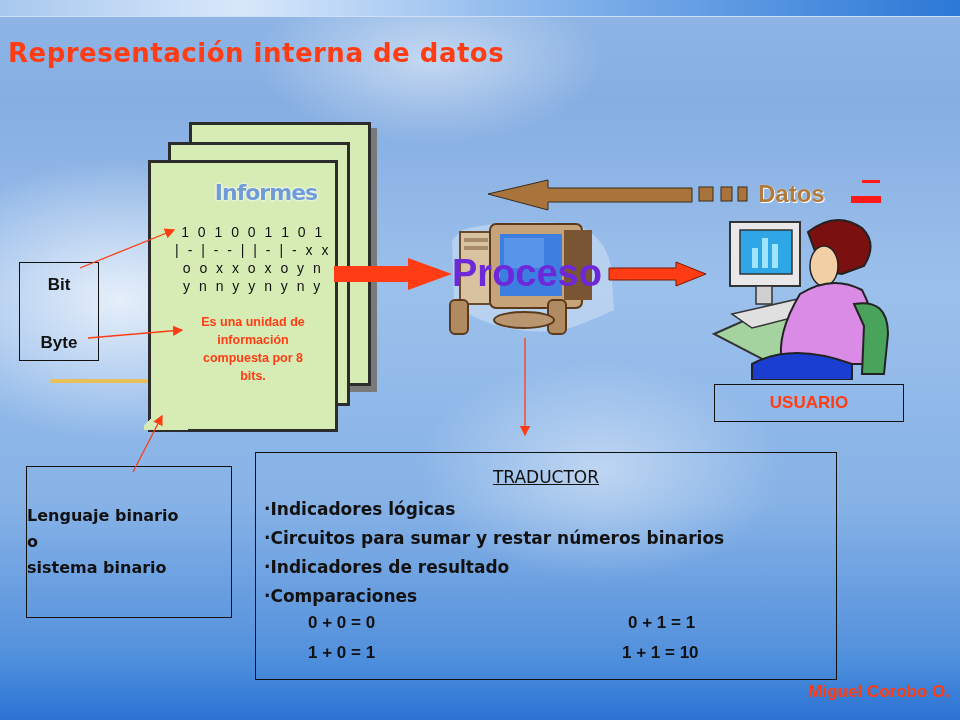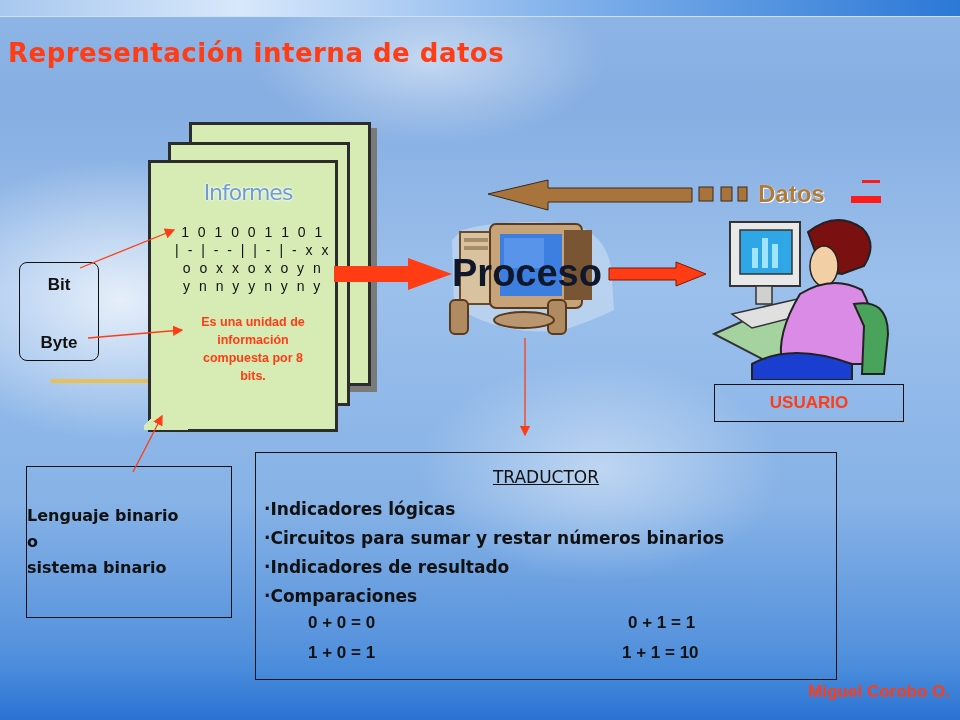--- a/index.html
+++ b/index.html
@@ -21,45 +21,45 @@
     position:absolute; left:0; top:646px; width:960px; height:74px;
     background:linear-gradient(180deg,rgba(255,255,255,0.0) 0%, rgba(70,140,220,0.5) 30%, rgba(40,110,210,0.8) 100%);
   }
   .title {
     position:absolute; left:8px; width:960px; top:38px; 
     font-family:"DejaVu Sans", sans-serif; font-weight:bold;
     font-size:26px; color:#ff3c14; letter-spacing:0.5px;
   }
   .box { position:absolute; border:1px solid #111; }
   .bitbox { left:19px; top:262px; width:78px; height:97px; text-align:center;
-    font-family:"Liberation Sans", sans-serif; font-weight:bold; font-size:17px; color:#111;border-radius:8px; }
+    font-family:"Liberation Sans", sans-serif; font-weight:bold; font-size:17px; color:#111; }
   .bitbox .bit { position:absolute; left:0; right:0; top:12px; }
   .bitbox .byte { position:absolute; left:0; right:0; top:70px; }
   .langbox { left:26px; top:466px; width:204px; height:150px;
     font-family:"DejaVu Sans", sans-serif; font-weight:bold; font-size:16px; color:#111;
     text-align:left; }
   .langbox .inner { position:absolute; top:36px; left:0; right:0; line-height:26px; }
   .page { position:absolute; background:#d6ecb4; border:3px solid #2c2c2c; }
   .page.p1 { left:189px; top:122px; width:176px; height:258px; box-shadow:6px 6px 0 #7a7a7a; }
   .page.p2 { left:168px; top:142px; width:176px; height:258px; }
   .page.p3 { left:148px; top:160px; width:184px; height:266px; }
   .fold { position:absolute; left:144px; top:378px; width:44px; height:52px;
     background:linear-gradient(135deg, transparent 50%, #d6ecb4 50%); }
   .goldline { position:absolute; left:50px; top:379px; width:100px; height:4px; background:#e8c05a; border-radius:2px; }
-  .informes { position:absolute; left:180px; top:180px; width:136px; text-align:center;
-    font-family:"DejaVu Sans", sans-serif; font-weight:normal; font-size:22px;
+  .informes { position:absolute; left:198px; top:180px; width:136px; text-align:center;
+    font-family:"DejaVu Sans", sans-serif; font-weight:bold; font-size:22px;
     color:#6f9bd6; letter-spacing:-1px; text-shadow:0 0 2px #fff, 0 0 3px #fff; }
   .binary { position:absolute; left:172px; top:223px; width:162px; text-align:center;
     font-family:"Liberation Sans", sans-serif; font-weight:normal; font-size:14px; color:#111;
     line-height:18px; letter-spacing:2.5px; }
   .bytedef { position:absolute; left:172px; top:313px; width:162px; text-align:center;
     font-family:"Liberation Sans", sans-serif; font-weight:bold; font-size:12.5px; color:#ff3c14; line-height:18px; }
   .computer { position:absolute; left:444px; top:220px; width:170px; height:118px; }
   .proceso { position:absolute; left:452px; top:252px; font-family:"Liberation Sans", sans-serif;
-    font-weight:bold; font-size:38px; color:#0f172a; letter-spacing:0px; }
+    font-weight:bold; font-size:38px; color:#6d28d9; letter-spacing:0px; }
   .datos { position:absolute; left:758px; top:180px; font-family:"Liberation Sans", sans-serif;
     font-weight:bold; font-size:24px; color:#b07a3a; text-shadow:0 0 1px #fff,1px 1px 0 #fff; }
   .usuario-box { left:714px; top:384px; width:188px; height:36px; text-align:center; }
   .usuario-box span { line-height:36px; font-family:"Liberation Sans", sans-serif; font-weight:bold; font-size:17px; color:#ff3c14; }
   .trad { left:255px; top:452px; width:580px; height:226px; font-family:"DejaVu Sans", sans-serif; color:#111; }
   .trad .head { position:absolute; left:0; right:0; top:14px; text-align:center; font-size:17px; text-decoration:underline; }
   .trad ul { list-style:none; margin:0; padding:0; position:absolute; left:8px; top:42px; }
   .trad li { font-size:17px; font-weight:bold; line-height:29px; }
   .trad .eq { position:absolute; font-family:"Liberation Sans", sans-serif; font-weight:bold; font-size:17px;margin-left:16px; }
   .author { position:absolute; right:10px; top:682px; font-family:"Liberation Sans", sans-serif;

